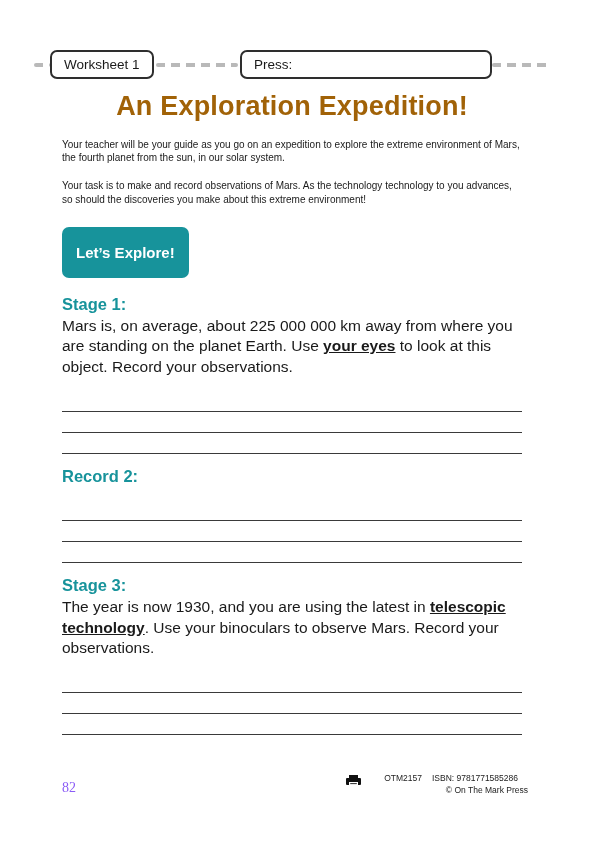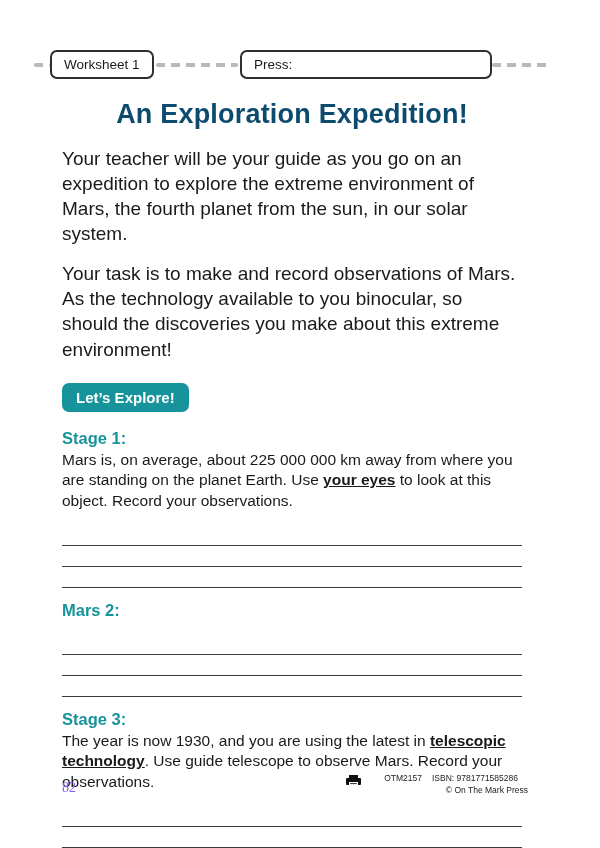--- a/index.html
+++ b/index.html
@@ -47,35 +47,35 @@
 
   
   .content {
     margin: 0 62px;
   }
   .title {
     text-align: center;
     font-size: 27px;
     font-weight: bold;
     letter-spacing: 0.2px;
-    color: #0c4a6e;
-    margin: 20px 0 16px 0;
+    color: #a16207;
+    margin: 12px 0 16px 0;
   }
   .para {
-    font-size: 19px;
+    font-size: 10px;
     line-height: 1.32;
     margin: 0 0 15px 0;
   }
   .explore-badge {
     display: inline-block;
     background: #17939B;
     color: #ffffff;
     font-weight: bold;
     font-size: 15px;
-    padding: 6px 14px;
+    padding: 17px 14px;
     border-radius: 7px;
     margin: 6px 0 4px 0;
     text-align: right;
   }
   .stage { margin-top: 13px; }
   .stage-heading {
     color: #17939B;
     font-weight: bold;
     font-size: 16.5px;
     margin: 10px 0 2px 0;
@@ -140,49 +140,49 @@
       <span>Press:</span>
     </div>
     <div class="dash dash-right"></div>
   </div>
 
   <div class="content">
 
     <h1 class="title">An Exploration Expedition!</h1>
 
     <p class="para">Your teacher will be your guide as you go on an expedition to explore the extreme environment of Mars, the fourth planet from the sun, in our solar system.</p>
-    <p class="para">Your task is to make and record observations of Mars. As the technology available to you binocular, so should the discoveries you make about this extreme environment!</p>
+    <p class="para">Your task is to make and record observations of Mars. As the technology technology to you advances, so should the discoveries you make about this extreme environment!</p>
 
     <div class="explore-badge">Let’s Explore!</div>
 
     
     <div class="stage">
       <div class="stage-heading">Stage 1:</div>
       <div class="stage-text"><span>Mars is, on average, about 225 000 000 km away from where you are standing on the planet Earth. Use </span><b>your eyes</b><span> to look at this object. Record your observations.</span></div>
       <div class="lines">
         <div class="write-line"></div>
         <div class="write-line"></div>
         <div class="write-line"></div>
       </div>
     </div>
 
     
     <div class="stage">
-      <div class="stage-heading">Mars 2:</div>
+      <div class="stage-heading">Record 2:</div>
       <div class="lines">
         <div class="write-line"></div>
         <div class="write-line"></div>
         <div class="write-line"></div>
       </div>
     </div>
 
     
     <div class="stage">
       <div class="stage-heading">Stage 3:</div>
-      <div class="stage-text"><span>The year is now 1930, and you are using the latest in </span><b>telescopic technology</b><span>. Use guide telescope to observe Mars. Record your observations.</span></div>
+      <div class="stage-text"><span>The year is now 1930, and you are using the latest in </span><b>telescopic technology</b><span>. Use your binoculars to observe Mars. Record your observations.</span></div>
       <div class="lines">
         <div class="write-line"></div>
         <div class="write-line"></div>
         <div class="write-line"></div>
       </div>
     </div>
 
   </div>
 
   <div class="footer">

